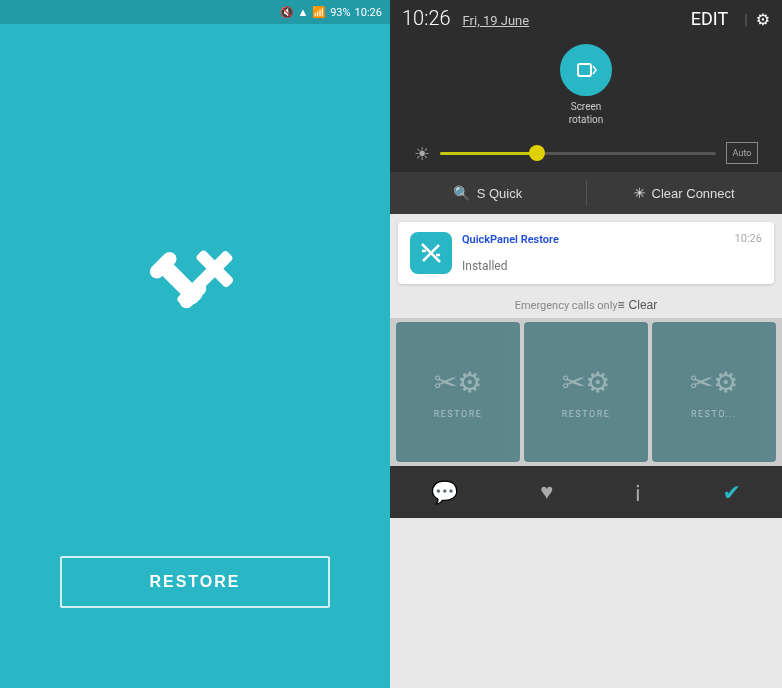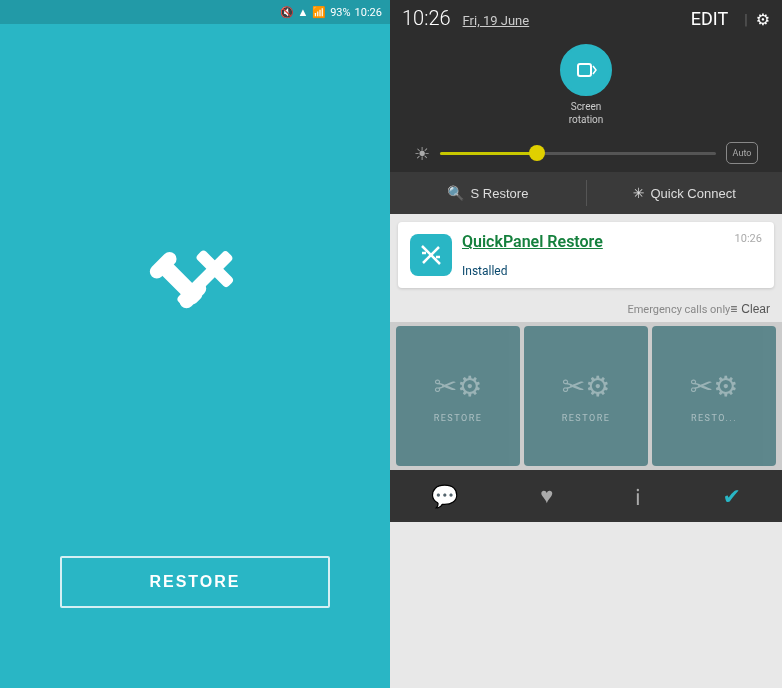--- a/index.html
+++ b/index.html
@@ -190,21 +190,21 @@
       border-radius: 50%;
       position: absolute;
       top: -7px;
       left: calc(35% - 8px);
     }
 
     .auto-box {
       width: 32px;
       height: 22px;
       border: 1.5px solid #888;
-      border-radius: 5px;
+      border-radius: 0;
       display: flex;
       align-items: center;
       justify-content: center;
     }
 
     .auto-label {
       color: #aaa;
       font-size: 9px;
     }
 
@@ -262,43 +262,42 @@
       color: white;
       font-size: 20px;
       flex-shrink: 0;
     }
 
     .notif-content {
       flex: 1;
     }
 
     .notif-title {
-      font-size: 16px;
+      font-size: 11px;
       font-weight: 600;
-      color: #15803d;
-      text-decoration: underline;
+      color: #1d4ed8;
     }
 
     .notif-sub {
       font-size: 12px;
-      color: #0c4a6e;
+      color: #737373;
       margin-top: 13px;
     }
 
     .notif-time {
       font-size: 11px;
       color: #aaa;
       align-self: flex-start;
     }
 
     
     .emergency-row {
       display: flex;
       align-items: center;
-      justify-content: flex-end;
+      justify-content: center;
       padding: 6px 12px;
       background: #e8e8e8;
     }
 
     .emergency-text {
       font-size: 11px;
       color: #888;
     }
 
     .clear-btn {
@@ -446,26 +445,26 @@
       </div>
       <div class="auto-box">
         <span class="auto-label">Auto</span>
       </div>
     </div>
   </div>
 
   <div class="finder-row">
     <button class="finder-btn">
       <span style="font-size:14px;">🔍</span>
-      <span>S Restore</span>
+      <span>S Quick</span>
     </button>
     <div class="finder-divider"></div>
     <button class="finder-btn">
       <span style="font-size:14px;">✳</span>
-      <span>Quick Connect</span>
+      <span>Clear Connect</span>
     </button>
   </div>
 
   <div class="notification-area">
     <div class="notification-card">
       <div class="notif-app-icon">
         <svg width="26" height="26" viewBox="0 0 26 26" fill="white">
           <path d="M4 4 l18 18 M4 11 L8 11 M18 15 L22 15" stroke="white" stroke-width="2.5" fill="none"></path>
           <circle cx="13" cy="13" r="2" fill="white"></circle>
           <path d="M5 21 C5 21 10 16 13 13 C16 10 21 5 21 5" stroke="white" stroke-width="2.5" fill="none"></path>

